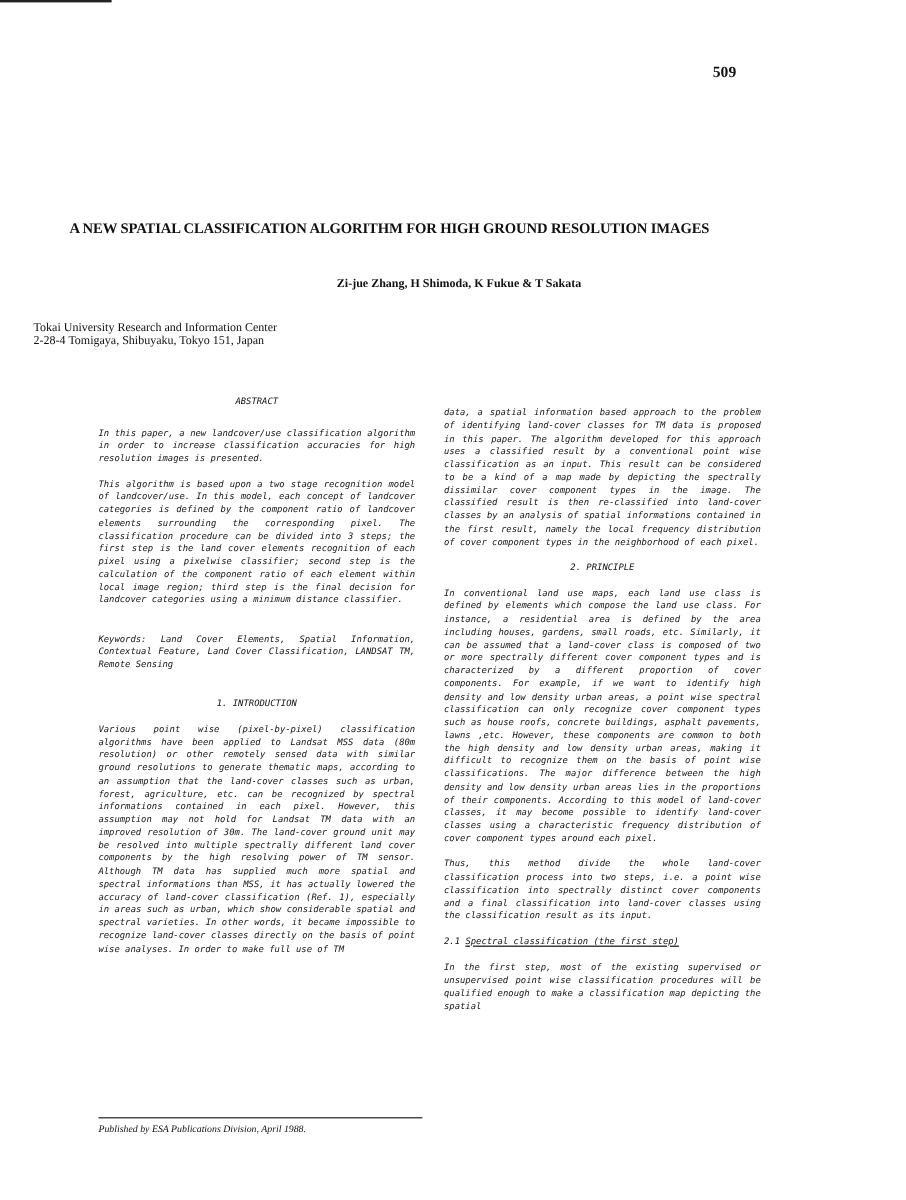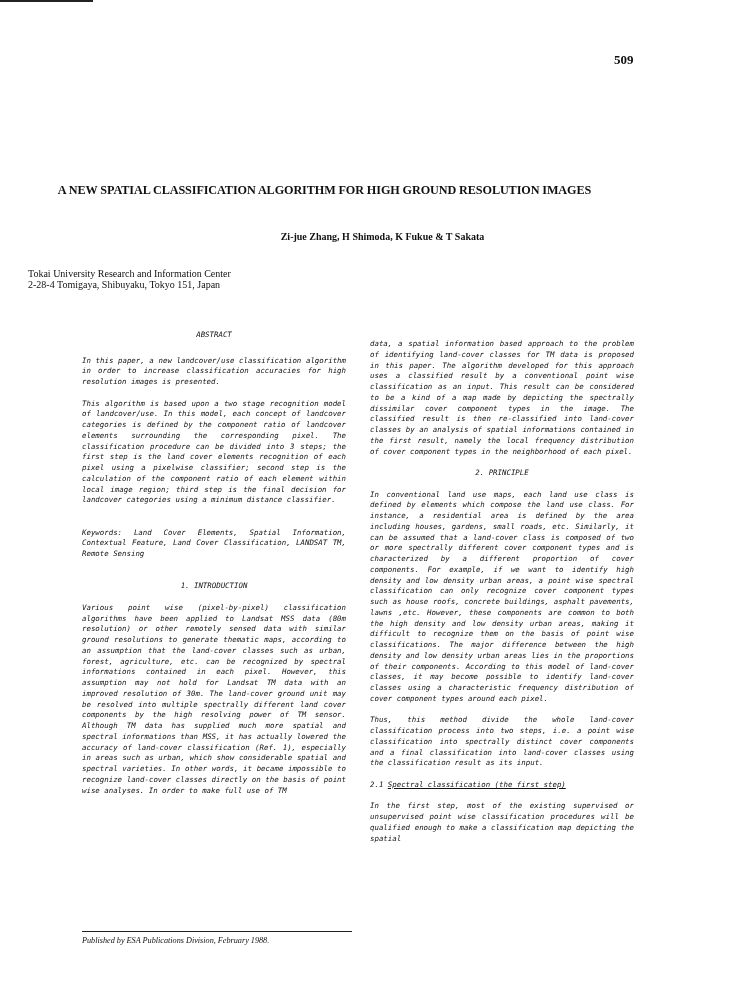--- a/index.html
+++ b/index.html
@@ -1,18 +1,18 @@
 <!DOCTYPE html>
 <html><head>
 <meta charset="utf-8">
 <style>
   html, body { margin: 0; padding: 0; background: #ffffff; }
   body { width: 755px; height: 1000px; position: relative; overflow: hidden; color: #111; }
   .scanline-top { position: absolute; left: 0; top: 0; width: 93px; height: 2px; background: #222; }
-  .page-number { position: absolute; left: 614px; top: 52px; font-family: "Liberation Serif", serif; font-weight: bold; font-size: 13px; }
+  .page-number { position: absolute; left: 594px; top: 52px; font-family: "Liberation Serif", serif; font-weight: bold; font-size: 13px; }
   .title { position: absolute; left: 0; width: 649px; top: 183px; text-align: center; font-family: "Liberation Serif", serif; font-weight: bold; font-size: 12.2px; letter-spacing: -0.1px; }
   .authors { position: absolute; left: 0; width: 755px; top: 231px; text-align: center; font-family: "Liberation Serif", serif; font-weight: bold; font-size: 10px; padding-left: 10px; box-sizing: border-box; }
   .affil { position: absolute; left: 0; width: 755px; top: 268px; font-family: Liberation Serif, serif; font-size: 10px; line-height: 11px; padding-left: 28px; box-sizing: border-box; }
   .col { position: absolute; width: 264px; font-family: "DejaVu Sans Mono", monospace; font-size: 7.4px; line-height: 10.75px; font-style: italic; }
   .col-left { left: 82px; top: 330px; }
   .col-right { left: 370px; top: 339px; }
   .col p { margin: 0; text-align: justify; text-align-last: left; }
   .col .gap { height: 10.75px; }
   .col h3 { margin: 0; font-weight: normal; font-size: 7.4px; text-align: center; }
   .col h4 { margin: 0; font-weight: normal; font-size: 7.4px; }
@@ -62,14 +62,14 @@
   <h4>
     <span>2.1</span>
     <span class="u">Spectral classification (the first step)</span>
   </h4>
   <div class="gap"></div>
   <p>In the first step, most of the existing supervised or unsupervised point wise classification procedures will be qualified enough to make a classification map depicting the spatial</p>
 </div>
 
 <div class="footnote-rule"></div>
 <div class="footnote">
-  <div>Published by ESA Publications Division, February 1988.</div>
+  <div>Published by ESA Publications Division, April 1988.</div>
 </div>
 
 </body></html>

